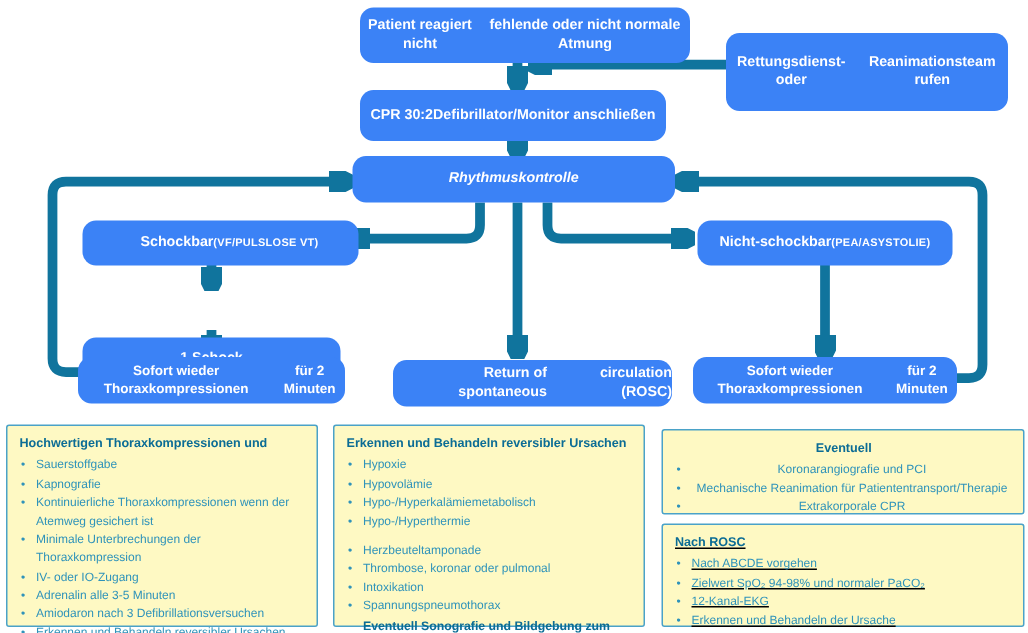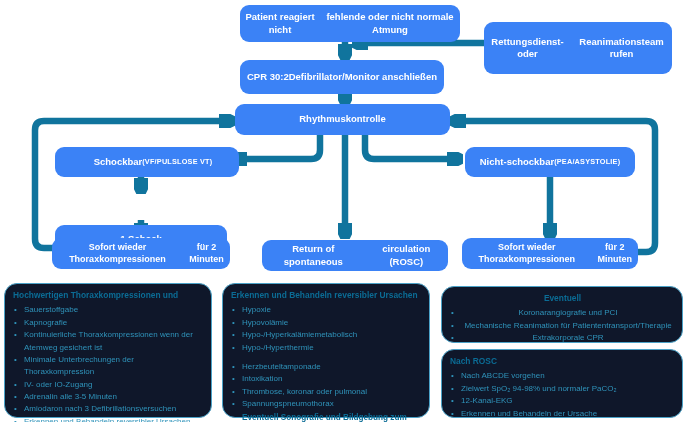--- a/index.html
+++ b/index.html
@@ -10,22 +10,22 @@
   .arrows{position:absolute;left:0;top:0;z-index:1;}
   .arrows path{fill:none;stroke:#10749d;stroke-width:6.5;stroke-linejoin:round;}
   .node{
     position:absolute;z-index:2;background:#3b82f6;color:#ffffff;
     border-radius:9px;display:flex;flex-direction:row;justify-content:center;
     align-items:center;text-align:center;font-weight:bold;font-size:9.5px;line-height:1.3;
   }
   .node .sub{font-size:7.3px;letter-spacing:.2px;}
   .node.small-text{font-size:9px;}
   .panel{
-    position:absolute;z-index:2;background:#0f172a;border:1.5px solid #4aa2c8;
-    border-radius:13px;padding:6px 7px 4px 8px;box-sizing:border-box;
+    position:absolute;z-index:2;background:#fef9c3;border:1.5px solid #4aa2c8;
+    border-radius:2px;padding:6px 7px 4px 8px;box-sizing:border-box;
   }
   .panel-title{color:#0b6c95;font-weight:bold;font-size:8.4px;line-height:1.35;margin-bottom:3px;}
   .panel ul{margin:0;padding:0;list-style:none;}
   .panel li{
     color:#2f93ba;font-size:8px;line-height:1.55;padding-left:11px;position:relative;
   }
   .panel li::before{content:"\2022";position:absolute;left:1px;color:#2f93ba;}
   .panel .group-gap{height:7px;}
   .panel-footer{
     color:#0b6c95;font-weight:bold;font-size:8.2px;line-height:1.4;
@@ -64,21 +64,21 @@
   <div class="node" style="left:484px;top:22px;width:188px;height:52px;">
     <span>Rettungsdienst- oder</span>
     <span>Reanimationsteam rufen</span>
   </div>
 
   <div class="node" style="left:240px;top:60px;width:204px;height:34px;">
     <span>CPR 30:2</span>
     <span>Defibrillator/Monitor anschließen</span>
   </div>
 
-  <div class="node" style="left:235px;top:104px;width:215px;height:31px;">
+  <div class="node" style="left:235px;top:104px;width:215px;height:31px;font-style:italic;">
     <span>Rhythmuskontrolle</span>
   </div>
 
   <div class="node" style="left:55px;top:147px;width:172px;height:30px;padding-left:12px;">
     <span>Schockbar</span>
     <span class="sub">(VF/PULSLOSE VT)</span>
   </div>
 
   <div class="node" style="left:465px;top:147px;width:170px;height:30px;">
     <span>Nicht-schockbar</span>
@@ -87,21 +87,21 @@
 
   <div class="node" style="left:55px;top:193px;width:172px;height:28px;margin-top:32px;">
     <span>1 Schock</span>
   </div>
 
   <div class="node small-text" style="left:52px;top:238px;width:178px;height:31px;">
     <span>Sofort wieder  Thoraxkompressionen</span>
     <span>für 2 Minuten</span>
   </div>
 
-  <div class="node" style="left:262px;top:240px;width:186px;height:31px;">
+  <div class="node" style="left:262px;top:240px;width:186px;height:31px;text-align:right;">
     <span>Return of spontaneous</span>
     <span>circulation (ROSC)</span>
   </div>
 
   <div class="node small-text" style="left:462px;top:238px;width:176px;height:31px;">
     <span>Sofort wieder Thoraxkompressionen</span>
     <span>für 2 Minuten</span>
   </div>
 
   <div class="panel" style="left:4px;top:283px;width:208px;height:135px;">
@@ -122,37 +122,37 @@
     <div class="panel-title">Erkennen und Behandeln reversibler Ursachen</div>
     <ul>
         <li>Hypoxie</li>
         <li>Hypovolämie</li>
         <li>Hypo-/Hyperkalämiemetabolisch</li>
         <li>Hypo-/Hyperthermie</li>
       </ul>
     <div class="group-gap"></div>
     <ul>
         <li>Herzbeuteltamponade</li>
+        <li>Thrombose, koronar oder pulmonal</li>
         <li>Intoxikation</li>
-        <li>Thrombose, koronar oder pulmonal</li>
         <li>Spannungspneumothorax</li>
       </ul>
     <div class="panel-footer">Eventuell Sonografie und Bildgebung zum Erkennen reversibler Ursachen einsetzen</div>
   </div>
 
   <div class="panel" style="left:441px;top:286px;width:242px;height:57px;text-align:center;">
     <div class="panel-title">Eventuell</div>
     <ul>
         <li>Koronarangiografie und PCI</li>
         <li>Mechanische Reanimation für Patiententransport/Therapie</li>
         <li>Extrakorporale CPR</li>
       </ul>
   </div>
 
-  <div class="panel" style="left:441px;top:349px;width:242px;height:69px;">
+  <div class="panel" style="left:441px;top:349px;width:242px;height:69px;text-decoration:underline;">
     <div class="panel-title">Nach ROSC</div>
     <ul>
         <li>Nach ABCDE vorgehen</li>
         <li>Zielwert SpO₂ 94-98% und normaler PaCO₂</li>
         <li>12-Kanal-EKG</li>
         <li>Erkennen und Behandeln der Ursache</li>
         <li>Targeted temperature management</li>
       </ul>
   </div>
 

